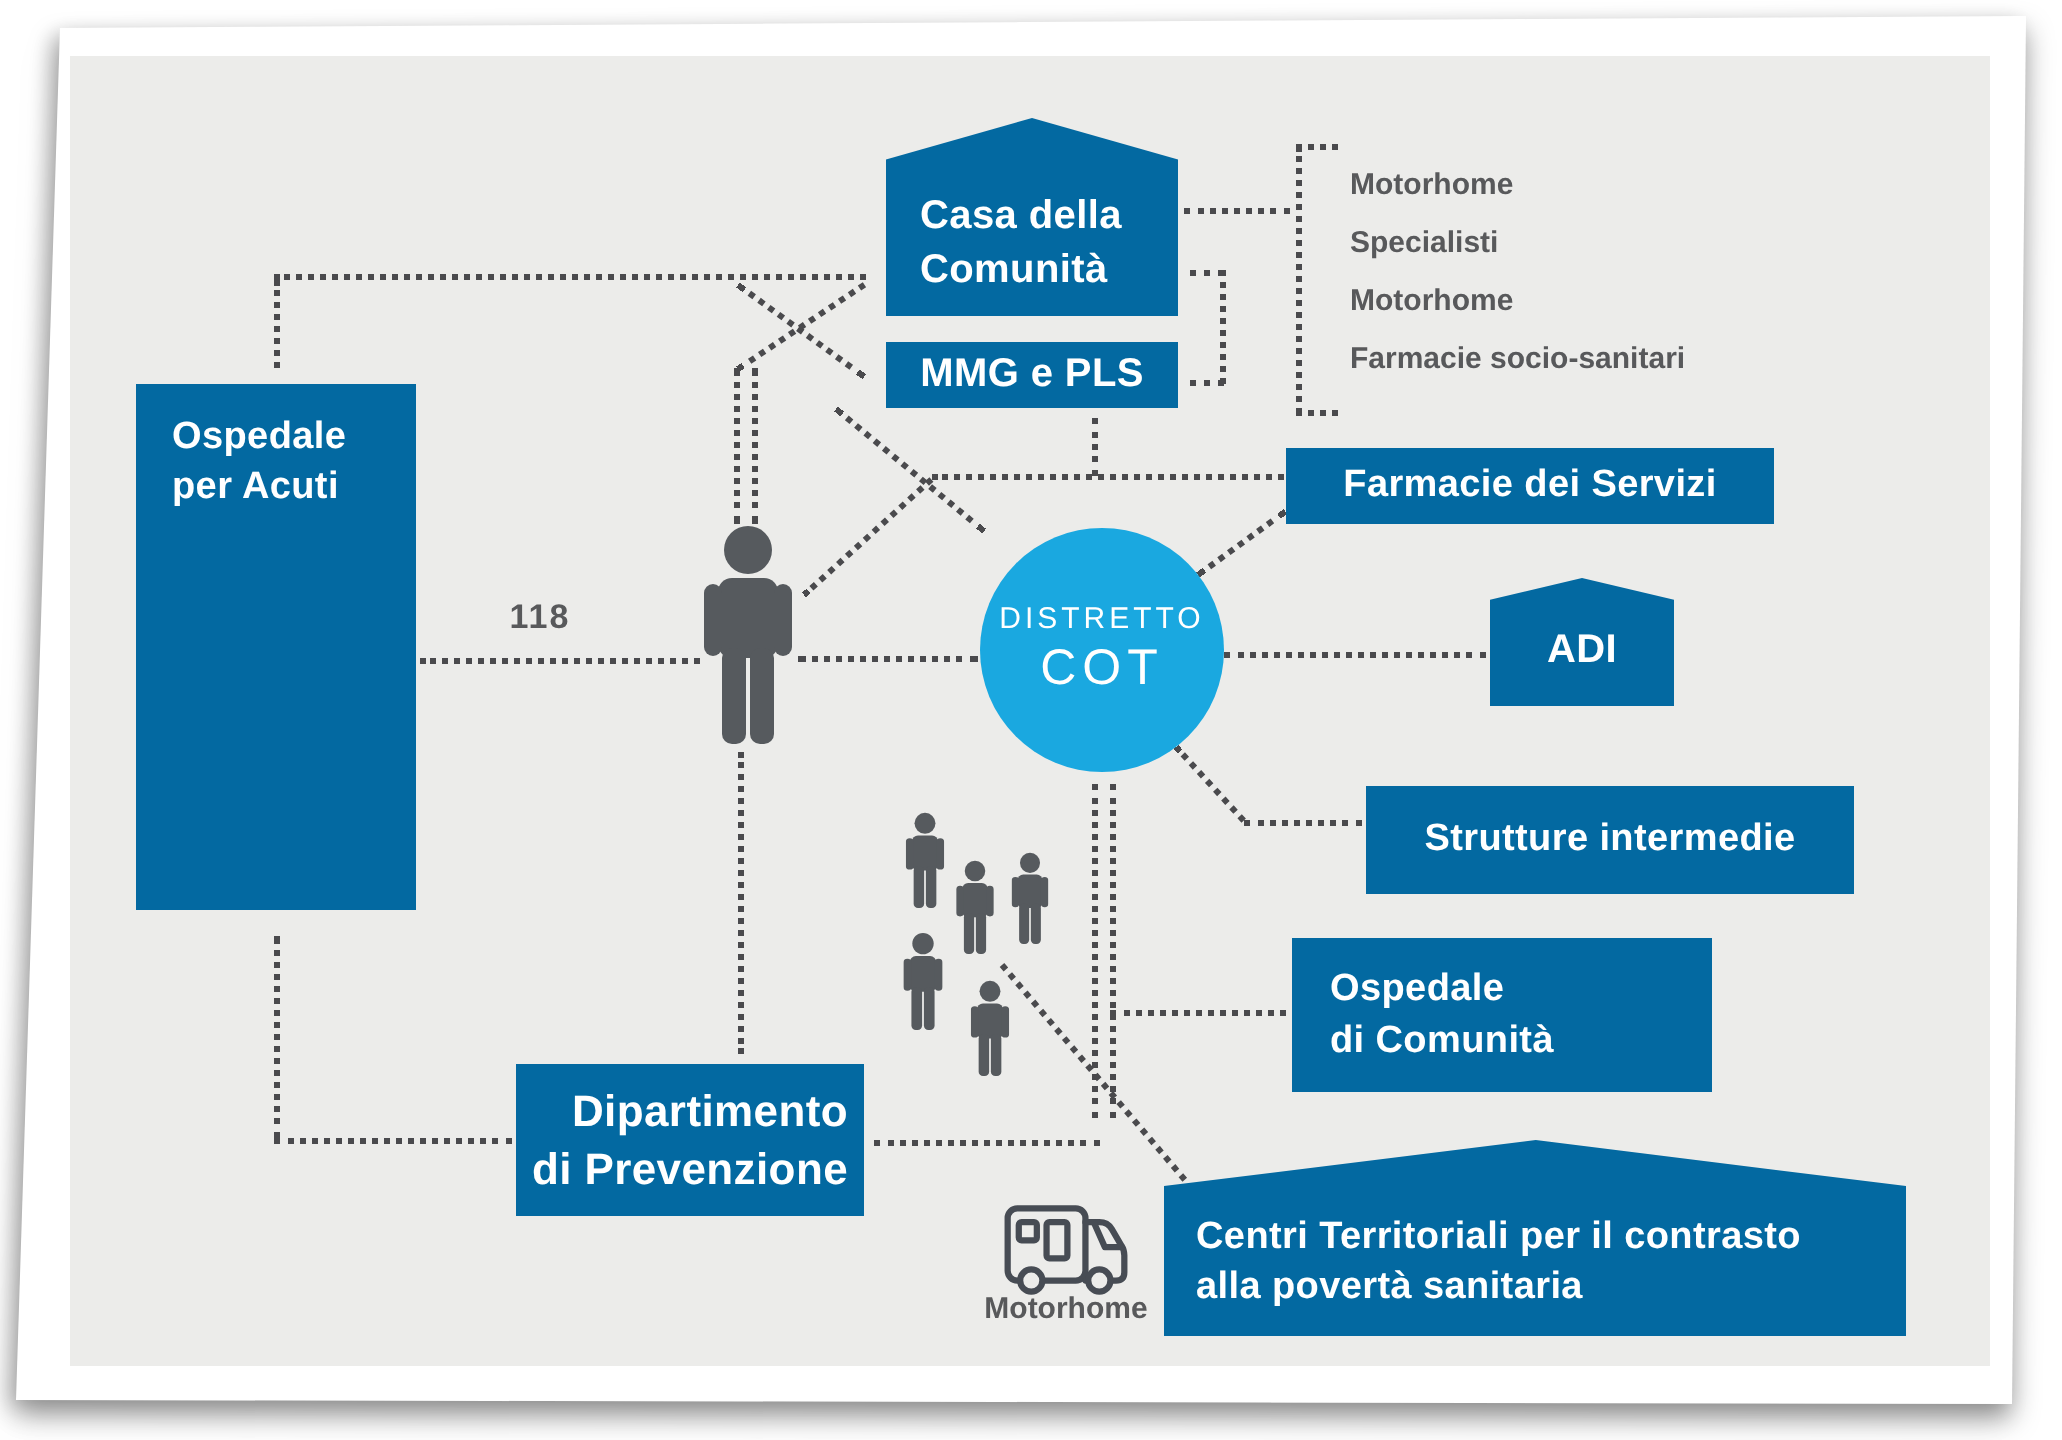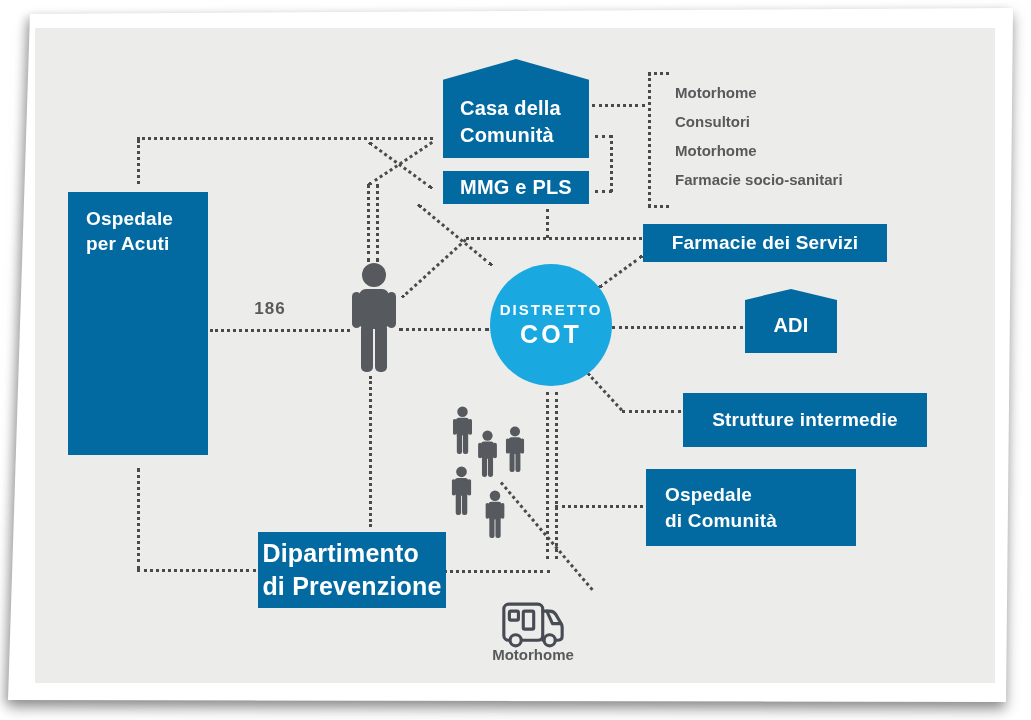--- a/index.html
+++ b/index.html
@@ -5,25 +5,25 @@
   html,body{margin:0;padding:0;background:#ffffff;font-family:"Liberation Sans",sans-serif;}
   .stage{position:relative;width:1031px;height:720px;overflow:hidden;}
   .card-wrap{position:absolute;inset:0;filter:drop-shadow(0 7px 7px rgba(0,0,0,.35)) drop-shadow(-4px 3px 5px rgba(0,0,0,.18));}
   .card{position:absolute;inset:0;background:#ffffff;
         clip-path:polygon(30px 14px,1013px 8px,1006px 702px,8px 700px);}
   .panel{position:absolute;left:35px;top:28px;width:960px;height:655px;background:#ececea;}
   .abs{position:absolute;}
   .bluebox{position:absolute;background:#0369a1;color:#ffffff;font-weight:bold;
            display:flex;flex-direction:column;justify-content:center;}
   .node-label{white-space:pre-line;line-height:1.32;letter-spacing:.2px;}
-  .center{align-items:center;text-align:left;}
+  .center{align-items:center;text-align:right;}
   .house{clip-path:polygon(0 21%,50% 0,100% 21%,100% 100%,0 100%);}
   .circle{position:absolute;left:490px;top:264px;width:122px;height:122px;border-radius:50%;
           background:#1aa8e0;color:#fff;display:flex;flex-direction:column;align-items:center;
-          justify-content:center;font-weight:bold;}
+          justify-content:center;font-weight:normal;}
   .graytxt{position:absolute;color:#58595b;font-weight:bold;}
   
   .hl{position:absolute;height:0;border-top:3px dotted #4a4a4d;}
   .vl{position:absolute;width:0;border-left:3px dotted #4a4a4d;}
   .dl{position:absolute;height:0;border-top:3px dotted #4a4a4d;transform-origin:0 50%;}
   .person{color:#565a5e;position:absolute;}
   svg{display:block;}
 </style>
 </head>
 <body>
@@ -88,53 +88,57 @@
   <div class="bluebox house" style="left:443px;top:59px;width:146px;height:99px;justify-content:flex-end;padding:0 0 10px 17px;box-sizing:border-box;font-size:20px">
     <span class="node-label">Casa della
 Comunità</span>
   </div>
 
   <div class="bluebox center" style="left:443px;top:171px;width:146px;height:33px;font-size:20px">
     <span class="node-label">MMG e PLS</span>
   </div>
 
   <div class="graytxt" style="left:675px;top:84px;font-size:15px">Motorhome</div>
-  <div class="graytxt" style="left:675px;top:113px;font-size:15px">Consultori</div>
+  <div class="graytxt" style="left:675px;top:113px;font-size:15px">Specialisti</div>
   <div class="graytxt" style="left:675px;top:142px;font-size:15px">Motorhome</div>
   <div class="graytxt" style="left:675px;top:171px;font-size:15px">Farmacie socio-sanitari</div>
 
   <div class="bluebox center" style="left:643px;top:224px;width:244px;height:38px;font-size:19px">
     <span class="node-label">Farmacie dei Servizi</span>
   </div>
 
   <div class="bluebox house center" style="left:745px;top:289px;width:92px;height:64px;clip-path:polygon(0 17%,50% 0,100% 17%,100% 100%,0 100%);padding-top:8px;box-sizing:border-box;font-size:20px;letter-spacing:1px">
     <span class="node-label">ADI</span>
   </div>
 
   <div class="bluebox center" style="left:683px;top:393px;width:244px;height:54px;font-size:19px">
     <span class="node-label">Strutture intermedie</span>
   </div>
 
   <div class="bluebox" style="left:646px;top:469px;width:210px;height:77px;padding-left:19px;box-sizing:border-box;font-size:19px">
     <span class="node-label">Ospedale
 di Comunità</span>
   </div>
 
+  <div class="bluebox house" style="left:582px;top:570px;width:371px;height:98px;clip-path:polygon(0 23.5%,50.1% 0,100% 23.5%,100% 100%,0 100%);justify-content:flex-end;padding:0 0 12px 16px;box-sizing:border-box;font-size:19px">
+    <span class="node-label">Centri Territoriali per il contrasto
+alla povertà sanitaria</span>
+  </div>
 
-  <div class="bluebox center" style="left:258px;top:532px;width:188px;height:76px;font-size:25px">
+  <div class="bluebox center" style="left:258px;top:532px;width:174px;height:76px;font-size:22px">
     <span class="node-label">Dipartimento
 di Prevenzione</span>
   </div>
 
   <div class="circle">
     <span style="font-size:15px;letter-spacing:2px">DISTRETTO</span>
     <span style="font-size:25px;letter-spacing:3px;margin-top:2px">COT</span>
   </div>
 
-  <div class="graytxt" style="left:240px;top:299px;width:60px;text-align:center;font-size:17px;letter-spacing:1px">186</div>
+  <div class="graytxt" style="left:240px;top:299px;width:60px;text-align:center;font-size:17px;letter-spacing:1px">118</div>
 
   <svg class="person" style="left:352px;top:262px;color:#565a5e" width="44" height="110" viewBox="0 0 44 110">
       <use href="#person"></use>
     </svg>
 
   <div class="abs">
     <svg class="person" style="left:450px;top:406px" width="25" height="48" viewBox="0 0 44 110">
         <use href="#person"></use>
       </svg>
     <svg class="person" style="left:477px;top:430px" width="21" height="47" viewBox="0 0 44 110">

